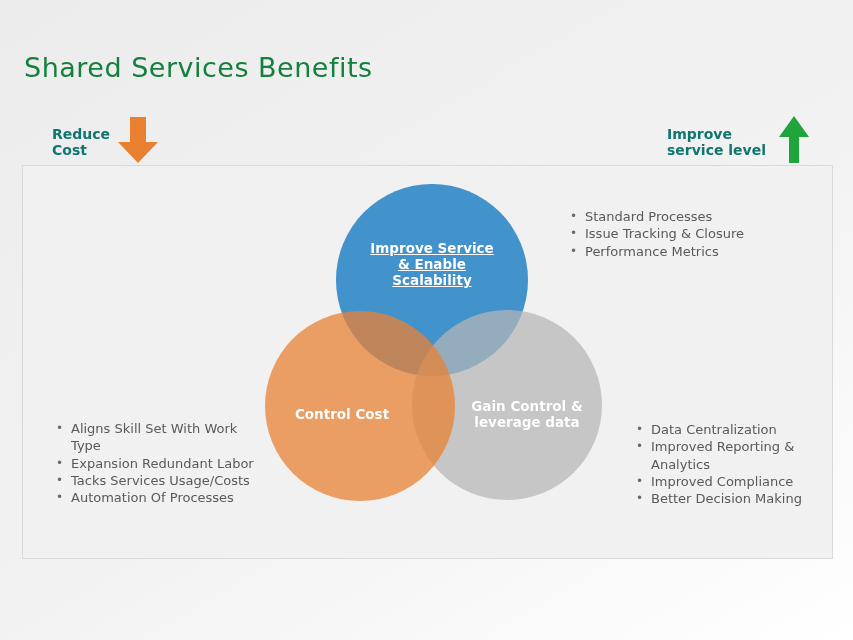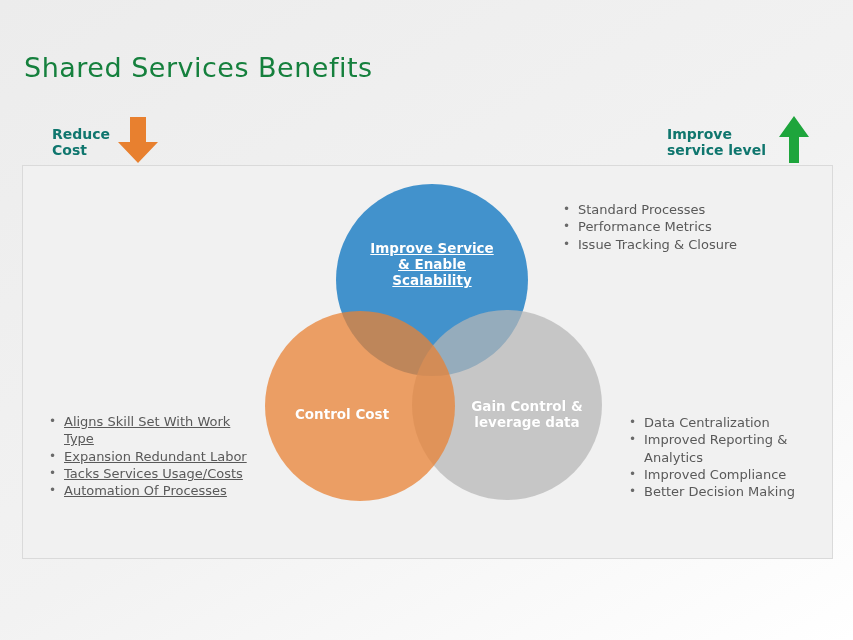--- a/index.html
+++ b/index.html
@@ -33,32 +33,32 @@
   .circle-orange{left:265px;top:311px;width:190px;height:190px;z-index:3;opacity:0.75;}
   .circle-label{
     z-index:4;color:#ffffff;font-weight:bold;font-size:13.5px;
     text-align:center;line-height:16px;white-space:pre-line;
     text-shadow:0 0 1px rgba(0,0,0,0.08);
   }
   .label-blue{left:332px;top:240px;width:200px;text-decoration:underline;}
   .label-orange{left:272px;top:406px;width:140px;}
   .label-gray{left:437px;top:398px;width:180px;}
   ul.bullets{
-    list-style:none;margin:9px;padding:0;z-index:5;
+    list-style:none;margin:16px;padding:0;z-index:5;
     font-size:13px;color:#595959;line-height:17.3px;
   }
   ul.bullets li{
     position:relative;padding-left:17px;white-space:pre-line;
   }
   ul.bullets li::before{
     content:"\2022";position:absolute;left:2px;top:0;
     font-size:12px;color:#6a6a6a;
   }
   .list-service{left:552px;top:192px;width:208px;}
-  .list-cost{left:38px;top:404px;width:228px;text-decoration:underline;}
+  .list-cost{left:38px;top:404px;width:228px;}
   .list-data{left:618px;top:405px;width:192px;}
 </style>
 </head>
 <body>
 
 <div class="abs slide-title">Shared Services Benefits</div>
 
 <div class="abs flow-label label-reduce">Reduce
 Cost</div>
 <div class="abs arrow-down">
@@ -82,22 +82,22 @@
 
 <div class="abs circle-label label-blue">Improve Service
 &amp; Enable
 Scalability</div>
 <div class="abs circle-label label-orange">Control Cost</div>
 <div class="abs circle-label label-gray">Gain Control &amp;
 leverage data</div>
 
 <ul class="abs bullets list-service">
   <li>Standard Processes</li>
+  <li>Issue Tracking &amp; Closure</li>
   <li>Performance Metrics</li>
-  <li>Issue Tracking &amp; Closure</li>
 </ul>
 
 <ul class="abs bullets list-cost">
   <li>Aligns Skill Set With Work
 Type</li>
   <li>Expansion Redundant Labor</li>
   <li>Tacks Services Usage/Costs</li>
   <li>Automation Of Processes</li>
 </ul>
 

